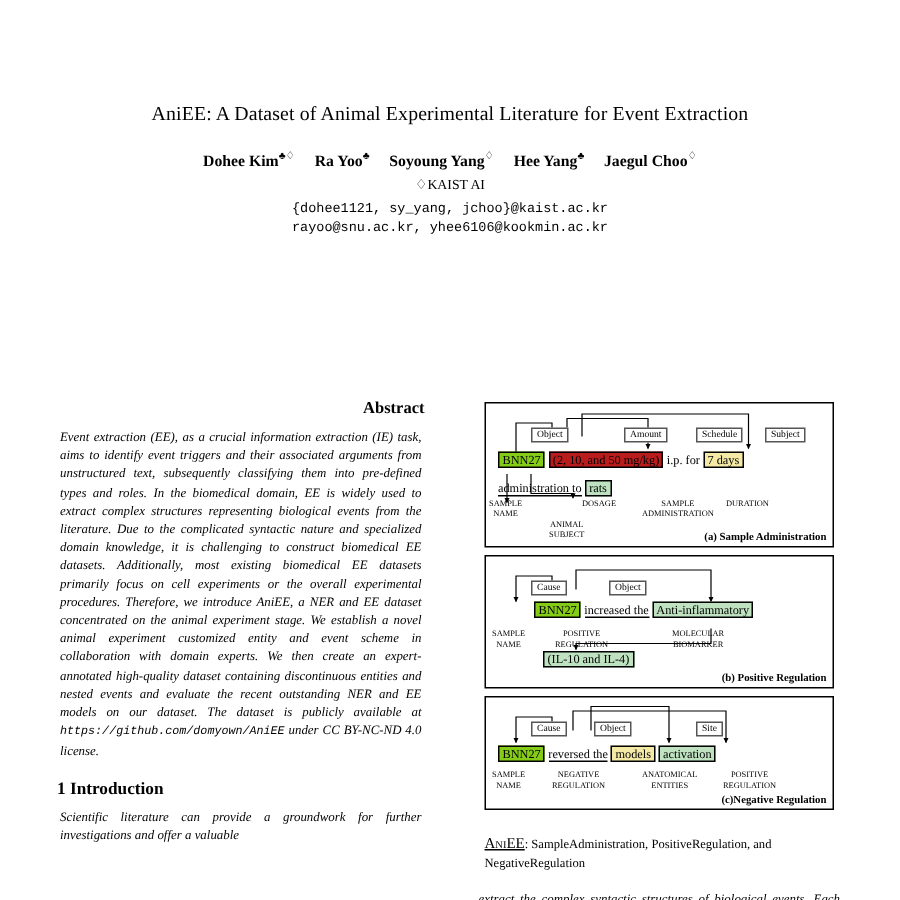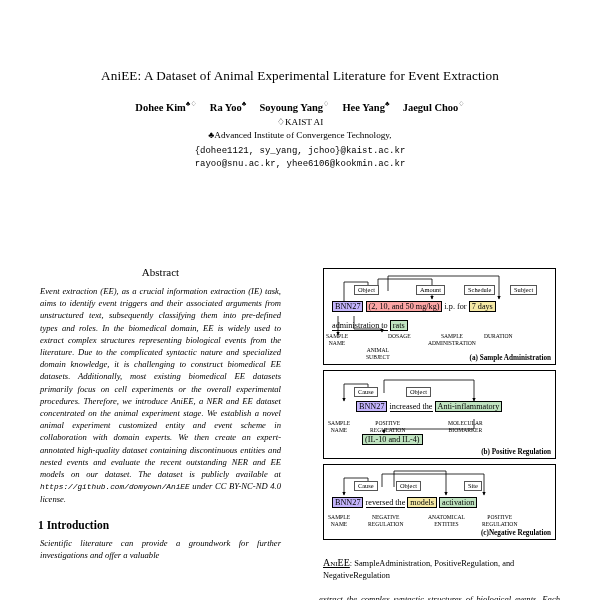--- a/index.html
+++ b/index.html
@@ -63,23 +63,23 @@
     height: 402px;
   }
   .col {
     position: absolute;
     top: 0;
     width: 245px;
   }
   .col-left { left: 0; }
   .col-right { left: 279px; }
   .sec-head {
-    text-align: center;
+    text-align: right;
     font-size: 11px;
-    font-weight: normal;
+    font-weight: bold;
     margin: 0 0 7px 0;
   }
   .sec-head-left {
     text-align: left;
     font-size: 11.5px;
     font-weight: bold;
     margin: 13px 0 6px 0;
   }
   p.body {
     font-size: 8.6px;
@@ -141,22 +141,22 @@
     border-bottom: 1px solid #000;
   }
   .lbl {
     position: absolute;
     font-size: 5.6px;
     line-height: 1.18;
     text-align: center;
     white-space: nowrap;
     color: #000;
   }
-  .hl-pink { background: #c4b5fd; }
-  .hl-blue { background: #fca5a5; }
+  .hl-pink { background: #84cc16; }
+  .hl-blue { background: #b91c1c; }
   .hl-yellow { background: #f5e9a6; }
   .hl-green { background: #bfe3c0; }
   .fig-caption {
     font-size: 8.4px;
     line-height: 1.34;
     margin-top: 3px;
     text-align: left;
   }
   .sc {
     font-variant: small-caps;
@@ -179,21 +179,20 @@
 
   <div class="authors">
     <span>Dohee Kim</span><span class="sup">♣♢</span>&nbsp;&nbsp;&nbsp;&nbsp;
     <span>Ra Yoo</span><span class="sup">♣</span>&nbsp;&nbsp;&nbsp;&nbsp;
     <span>Soyoung Yang</span><span class="sup">♢</span>&nbsp;&nbsp;&nbsp;&nbsp;
     <span>Hee Yang</span><span class="sup">♣</span>&nbsp;&nbsp;&nbsp;&nbsp;
     <span>Jaegul Choo</span><span class="sup">♢</span>
   </div>
 
   <div class="affil">♢KAIST AI</div>
-  <div class="affil">♣Advanced Institute of Convergence Technology,</div>
 
   <div class="emails">
     <div class="mono">{dohee1121, sy_yang, jchoo}@kaist.ac.kr</div>
     <div class="mono">rayoo@snu.ac.kr, yhee6106@kookmin.ac.kr</div>
   </div>
 
   <div class="columns">
 
     <div class="col col-left">
       <div class="sec-head">Abstract</div>

